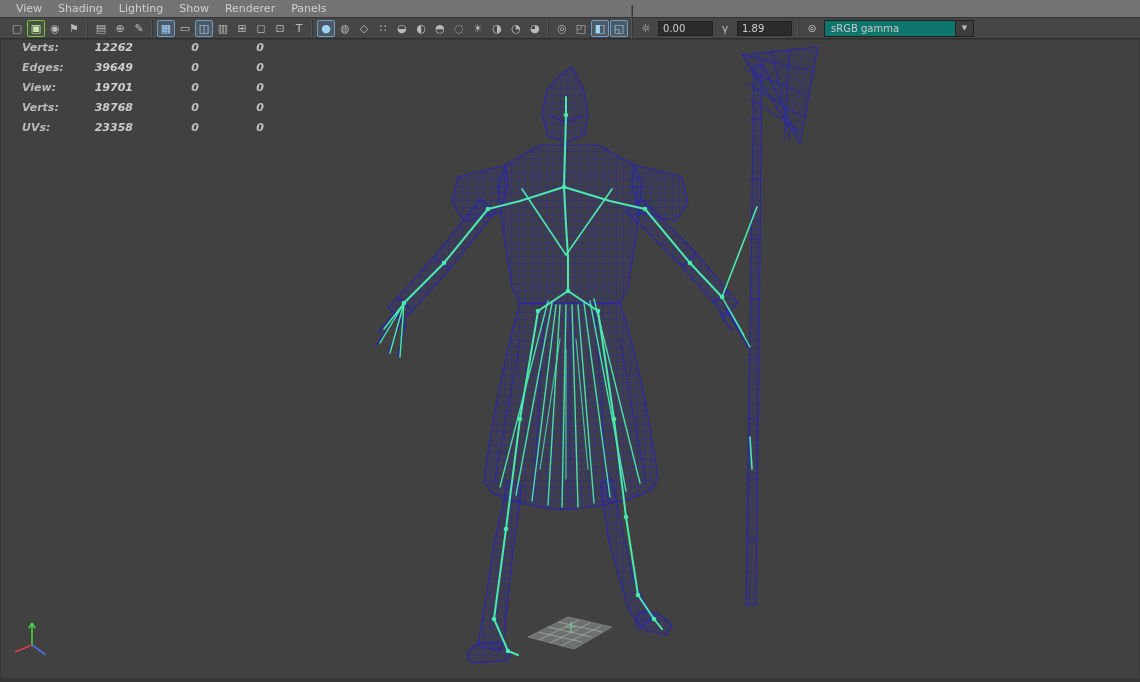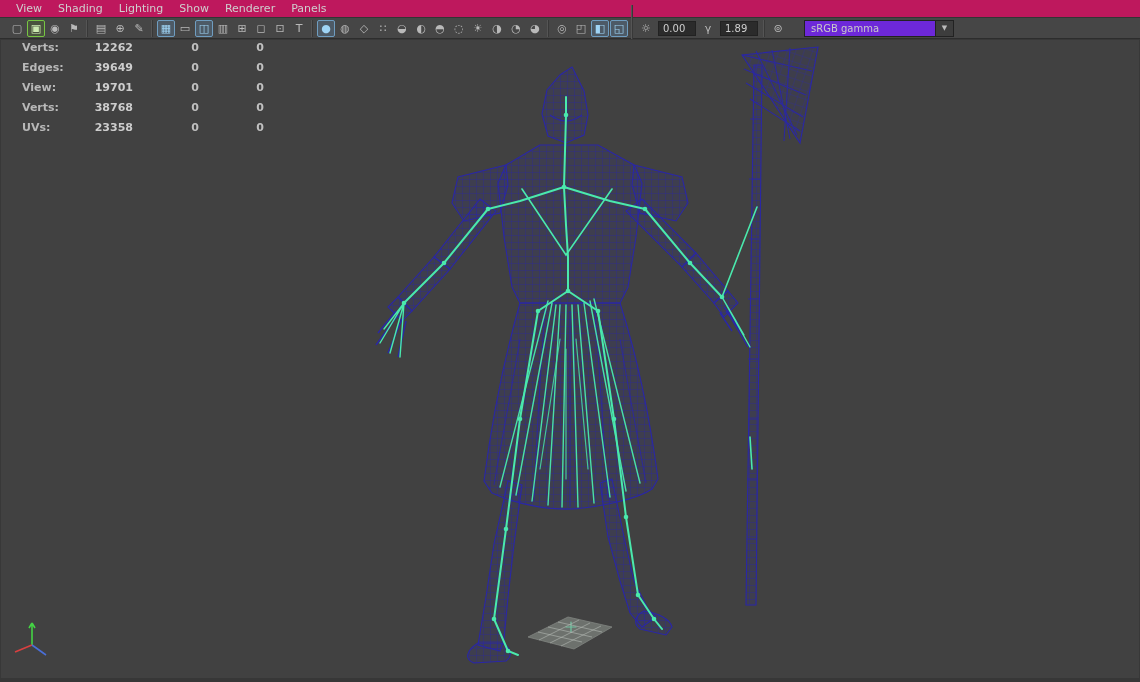--- a/index.html
+++ b/index.html
@@ -4,58 +4,59 @@
 <style>
   * { box-sizing: border-box; }
   html,body { margin:0; padding:0; }
   body {
     width:1140px; height:682px; overflow:hidden; position:relative;
     background:#3f3f3f; font-family:"DejaVu Sans", sans-serif;
     box-shadow: inset 0 0 0 1px #2b2b2b;
   }
   
   .menubar {
-    height:18px; background:#be185d; display:flex; align-items:center;
+    height:18px; background:#737373; display:flex; align-items:center;
     padding-left:8px; border-bottom:1px solid #343434;
   }
   .menu-item {
     color:#cfcfcf; font-size:11px; padding:1px 8px; cursor:default; white-space:nowrap;
   }
   
   .toolbar {
     height:21px; background:#464646; display:flex; align-items:center;
     padding:0 4px; border-bottom:1px solid #2d2d2d;
   }
   .tgroup { display:flex; align-items:center; gap:1px; padding:0 4px; }
   .tgroup + .tgroup { border-left:1px solid #383838; box-shadow:-1px 0 0 #555; }
   .ticon {
     width:18px; height:17px; display:flex; align-items:center; justify-content:center;
     font-size:11px; line-height:1; color:#b9b9b9; border:1px solid transparent; border-radius:2px;
     cursor:default; user-select:none;
   }
   .ticon.active-blue { background:#4d5a66; border-color:#6f9dc0; color:#9fd4f5; }
   .ticon.active-green { background:#49523e; border-color:#77c543; color:#cdeab2; }
   .tfield {
-    width:38px; height:15px; background:#2b2b2b; border:1px solid #222;
+    width:55px; height:15px; background:#2b2b2b; border:1px solid #222;
     color:#cfcfcf; font-size:10px; display:flex; align-items:center; padding:0 4px; margin:16px 2px;
   }
   .tdropdown {
-    width:150px; height:17px; background:#6d28d9; border:1px solid #222;
+    width:150px; height:17px; background:#0f766e; border:1px solid #222;
     color:#c9c9c9; font-size:10px; display:flex; align-items:center; justify-content:space-between;
-    padding-left:6px; margin-left:16px;
+    padding-left:6px; margin-left:2px;
   }
   .tdropdown .arrow {
     width:18px; height:100%; background:#3d3d3d; border-left:1px solid #222;
     display:flex; align-items:center; justify-content:center; font-size:7px; color:#bbb;
   }
   
   .viewport {
     position:absolute; top:39px; left:0; right:0; bottom:0;
     background:var(--viewport-bg,#414141);
     box-shadow: inset 1px 1px 0 #383838, inset -1px 0 0 #383838;
+    font-style: italic;
   }
   .viewport::after {
     content:""; position:absolute; left:0; right:0; bottom:0; height:4px; background:#373737;
   }
   .scene { position:absolute; inset:0; }
   
   .hud {
     position:absolute; left:22px; top:2px;
     display:grid; grid-template-columns:58px 53px 66px 65px; row-gap:7px;
     font-size:11px; font-weight:bold; color:#bcbcbc; line-height:13px;

